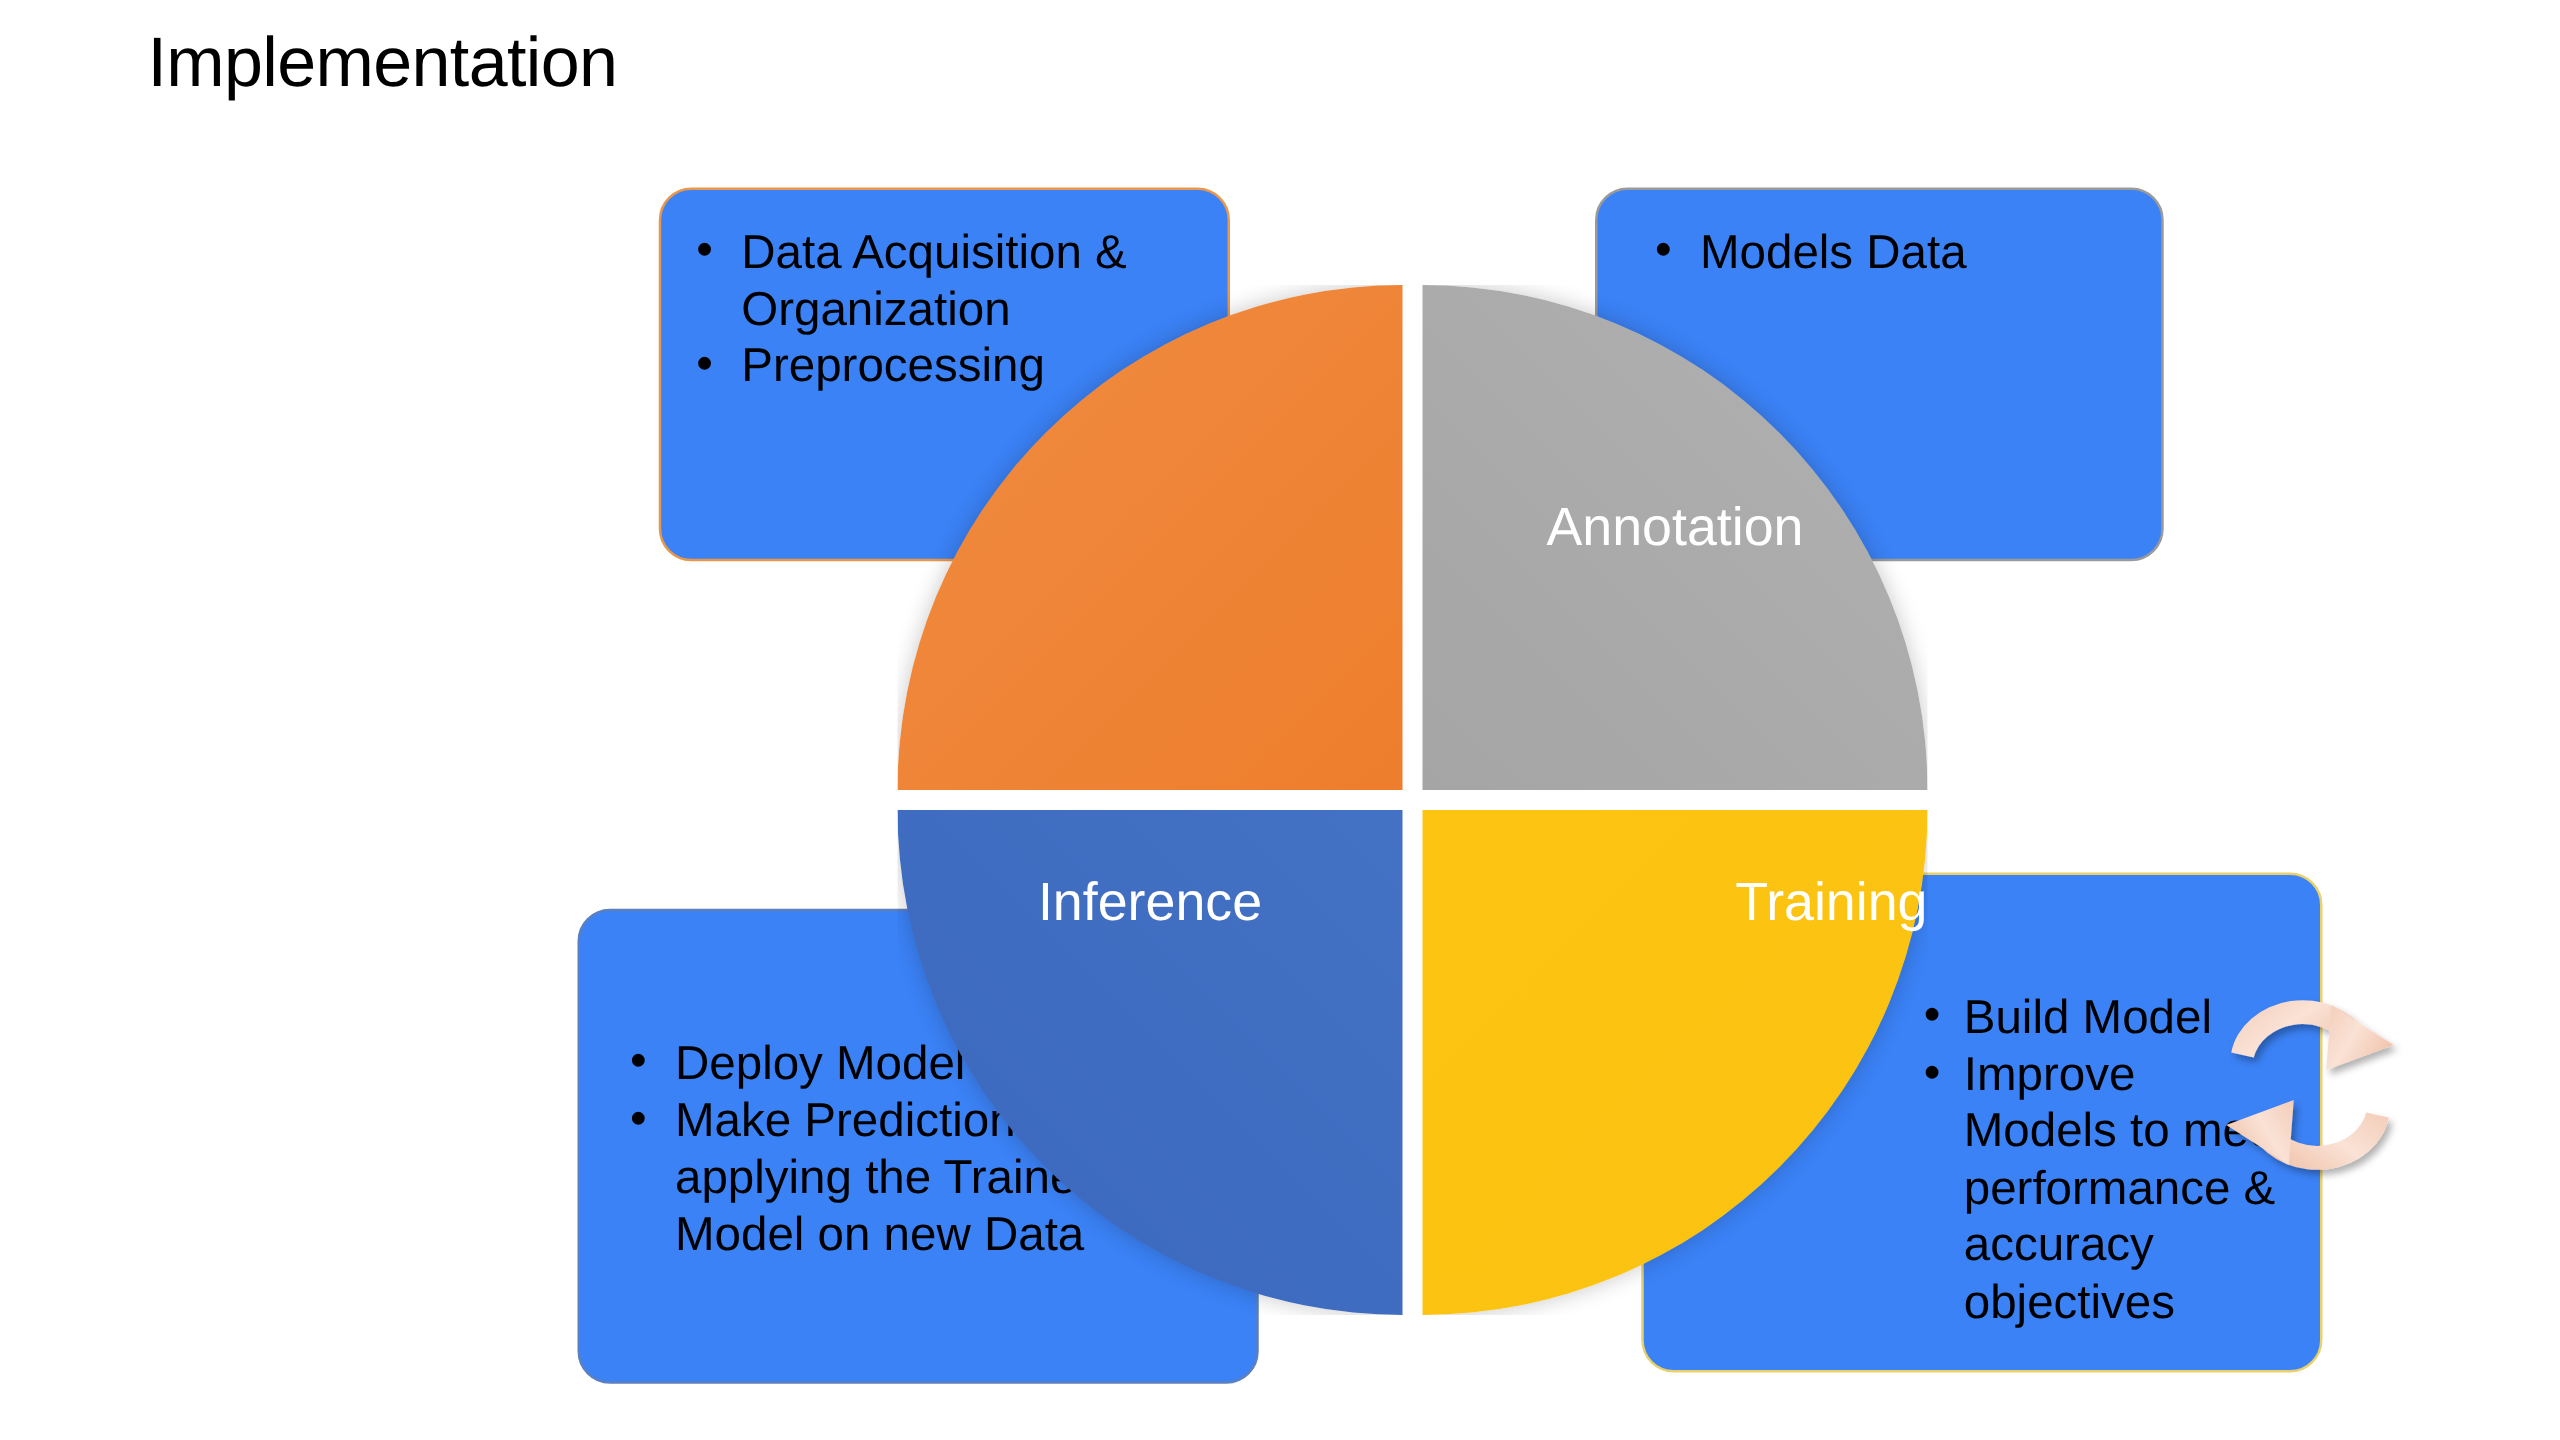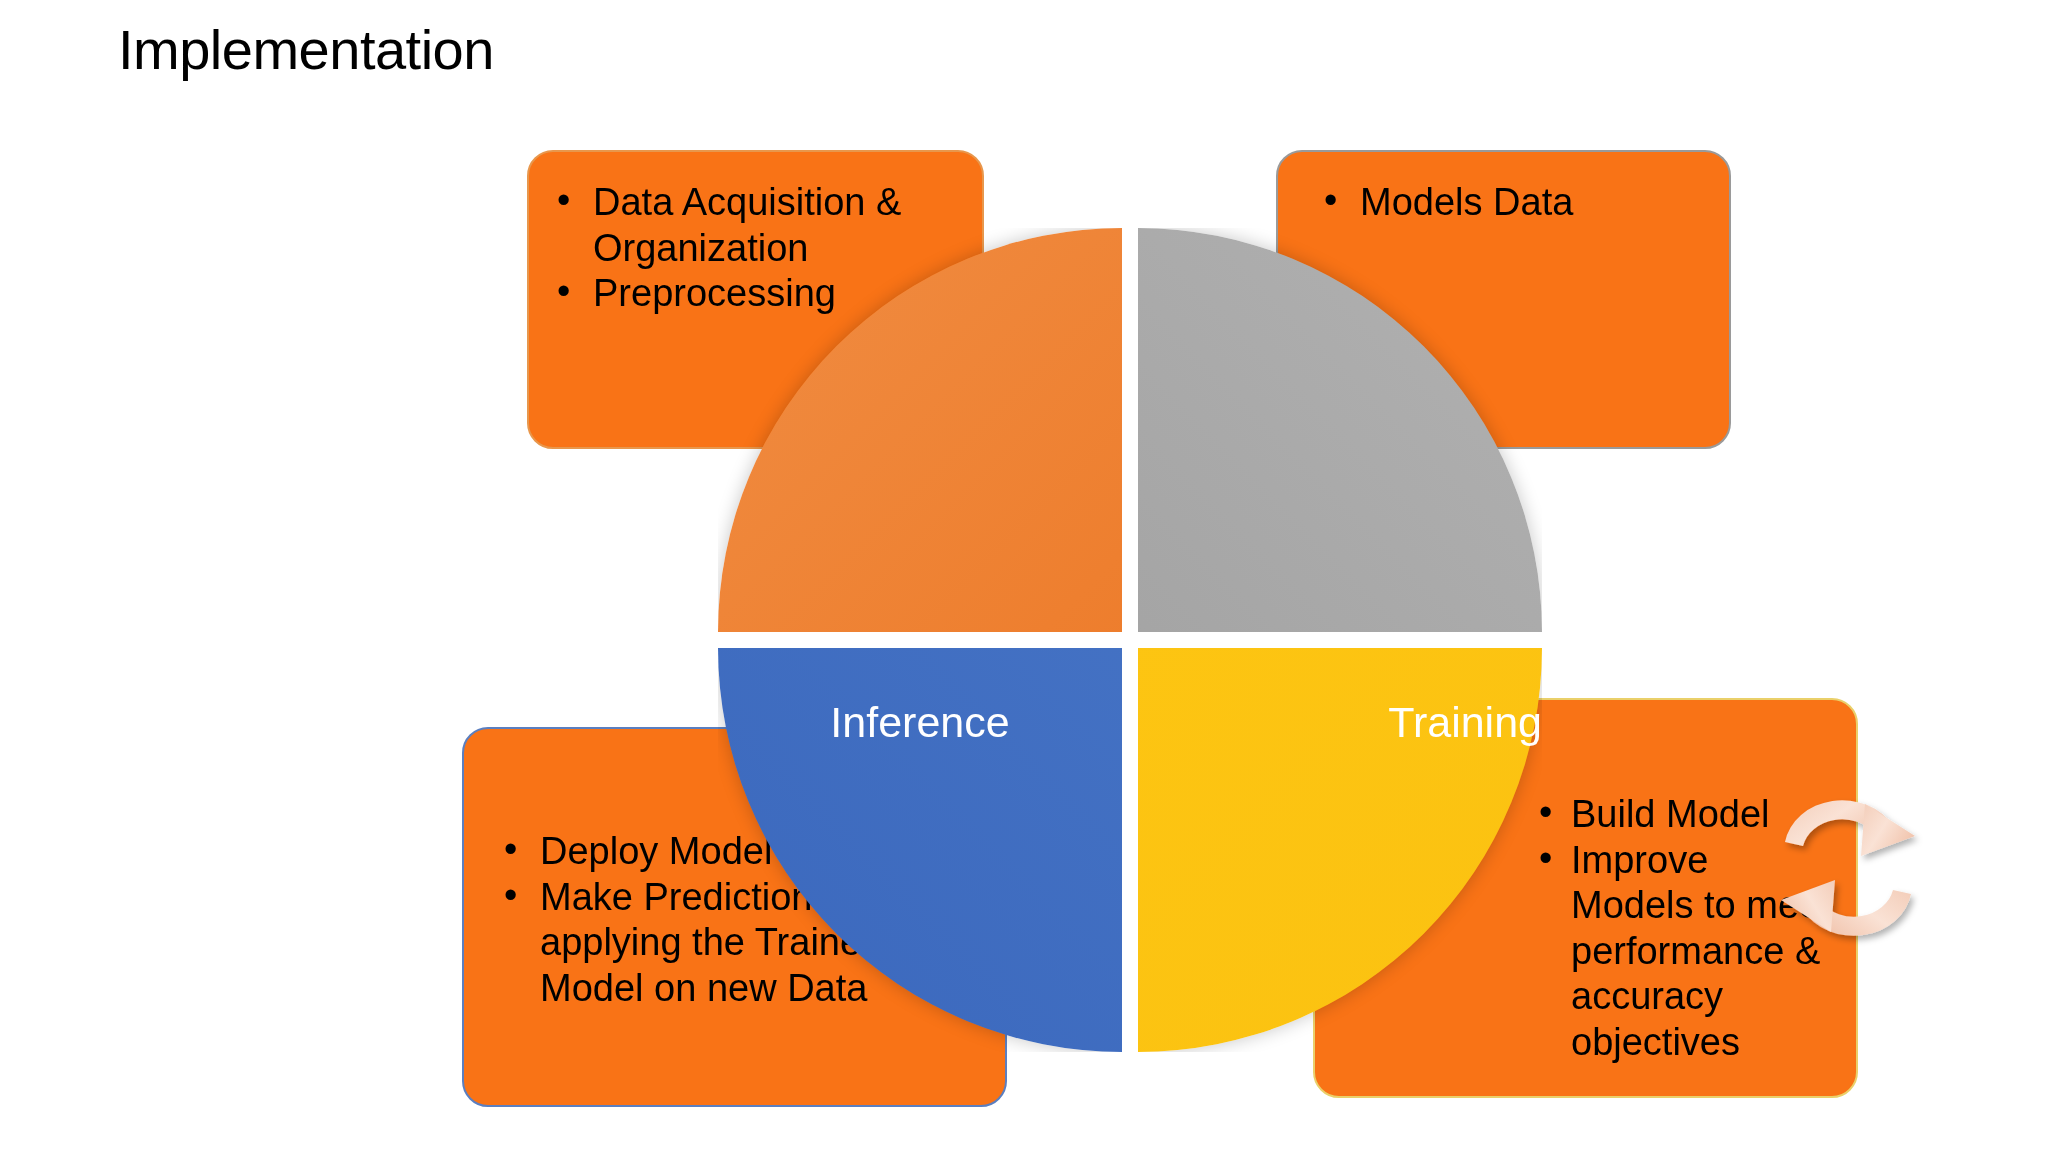--- a/index.html
+++ b/index.html
@@ -95,21 +95,21 @@
     left: 1035px;
     top: 548px;
     width: 190px;
     height: 185px;
     pointer-events: none;
   }
 
   
   .callout {
     position: absolute;
-    background: #f97316;
+    background: #3b82f6;
     border-radius: 26px;
     box-sizing: border-box;
   }
   .callout ul {
     list-style: none;
     margin: 0;
     padding: 0;
   }
   .callout li {
     position: relative;
@@ -206,20 +206,21 @@
   <div class="quad" id="quad-annotation">
     <div class="fill"></div>
   </div>
   <div class="quad" id="quad-inference">
     <div class="fill"></div>
   </div>
   <div class="quad" id="quad-training">
     <div class="fill"></div>
   </div>
 
+  <div class="quad-label" id="label-annotation">Annotation</div>
   <div class="quad-label" id="label-inference">Inference</div>
   <div class="quad-label" id="label-training">Training</div>
 
   <svg id="cycle-arrows" viewBox="0 0 190 185">
     <defs>
       <linearGradient id="arrGradTop" x1="0" y1="0" x2="1" y2="0.6">
         <stop offset="0%" stop-color="#f3cdb9"></stop>
         <stop offset="50%" stop-color="#fae2d5"></stop>
         <stop offset="100%" stop-color="#f1c4ad"></stop>
       </linearGradient>

